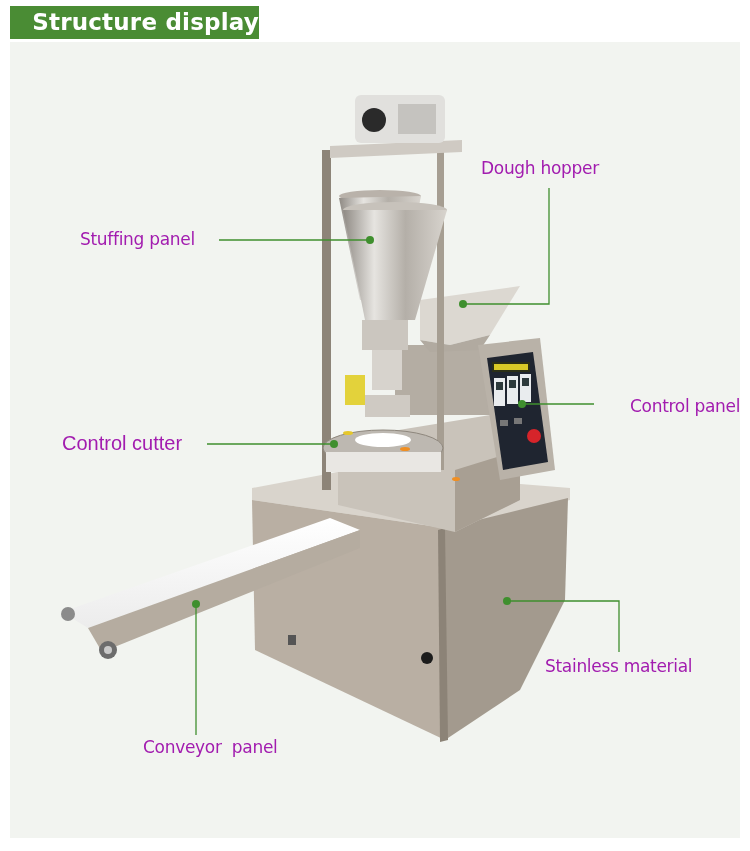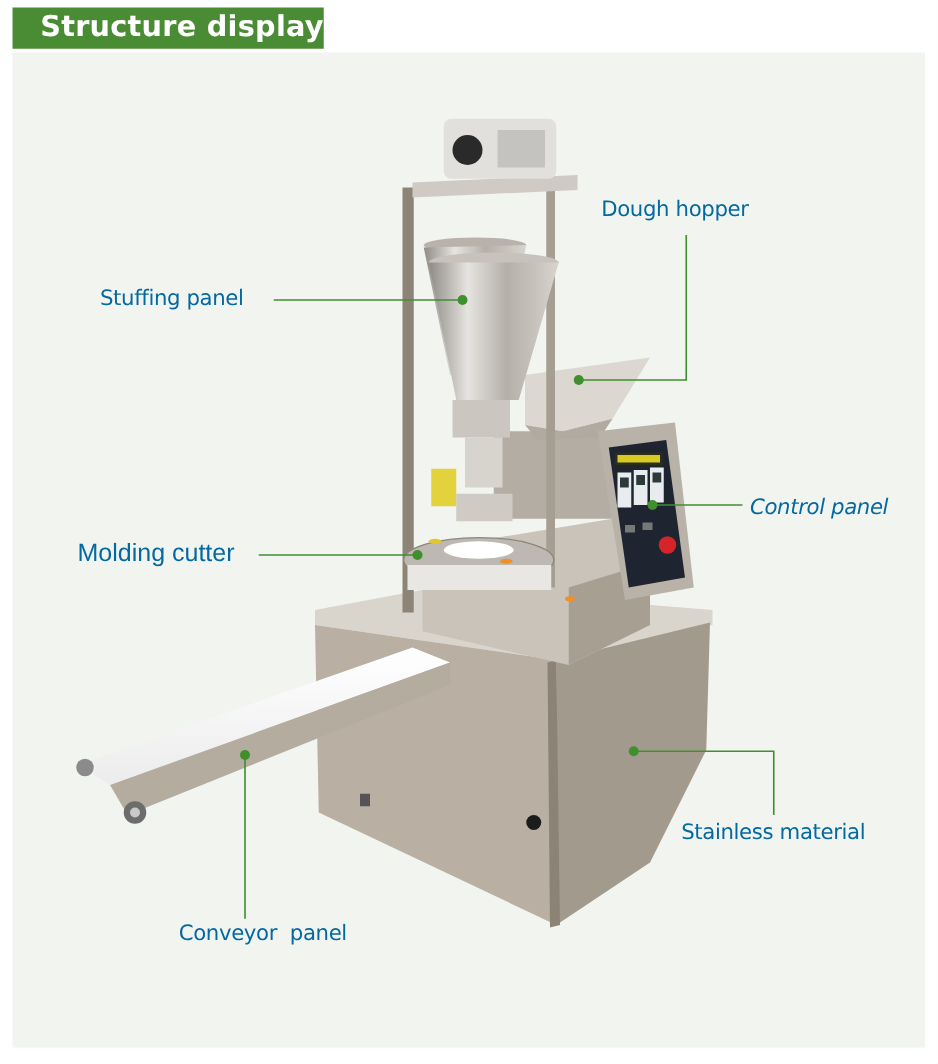--- a/index.html
+++ b/index.html
@@ -10,21 +10,21 @@
     font-weight:bold; font-size:23px; line-height:33px; padding-left:14px; box-sizing:border-box;
     letter-spacing:0.2px;
     text-align:right;
   }
   .panel {
     position:absolute; left:10px; top:42px; width:730px; height:796px;
     background:#f2f4f0;
   }
   .machine { position:absolute; left:0; top:0; width:750px; height:851px; }
   .label {
-    position:absolute; color:#0369a1; font-family:"DejaVu Sans", sans-serif;
+    position:absolute; color:#a21caf; font-family:"DejaVu Sans", sans-serif;
     font-size:17px; white-space:nowrap; letter-spacing:-0.3px;
   }
   .label.big { font-family:"Liberation Sans", sans-serif; font-size:20px; letter-spacing:0; }
   .callouts { position:absolute; left:0; top:0; width:750px; height:851px; pointer-events:none; }
 </style>
 </head>
 <body>
 
 <div class="header-banner">Structure display</div>
 
@@ -138,16 +138,16 @@
     <circle cx="463" cy="304" r="4"></circle>
     <circle cx="522" cy="404" r="4"></circle>
     <circle cx="334" cy="444" r="4"></circle>
     <circle cx="507" cy="601" r="4"></circle>
     <circle cx="196" cy="604" r="4"></circle>
   </g>
 </svg>
 
 <div class="label" style="left:80px; top:229px;">Stuffing panel</div>
 <div class="label" style="left:481px; top:158px;">Dough hopper</div>
-<div class="label" style="left:600px; top:396px;font-style:italic;">Control panel</div>
-<div class="label big" style="left:62px; top:432px;">Molding cutter</div>
+<div class="label" style="left:630px; top:396px;">Control panel</div>
+<div class="label big" style="left:62px; top:432px;">Control cutter</div>
 <div class="label" style="left:545px; top:656px;">Stainless material</div>
 <div class="label" style="left:143px; top:737px; white-space:pre;">Conveyor  panel</div>
 
 </body></html>

